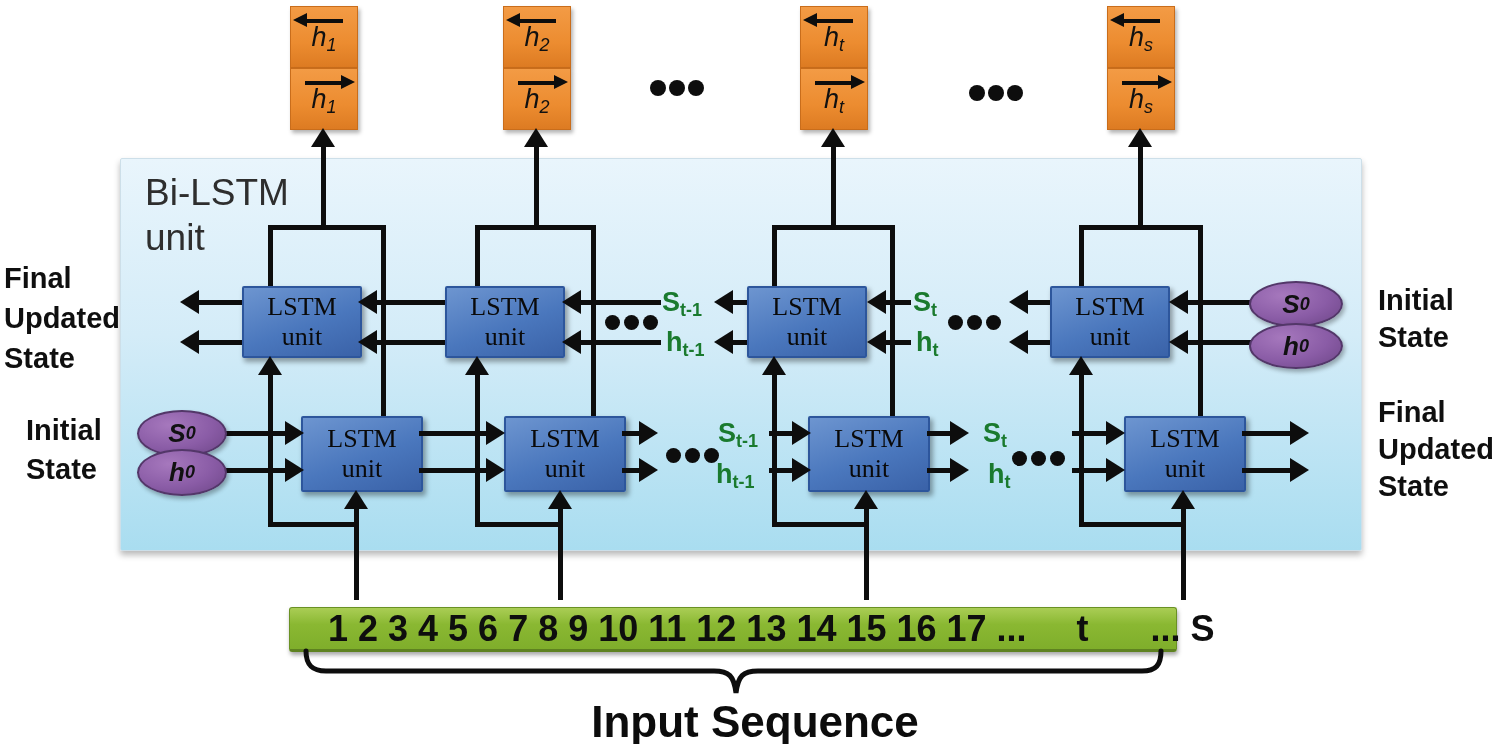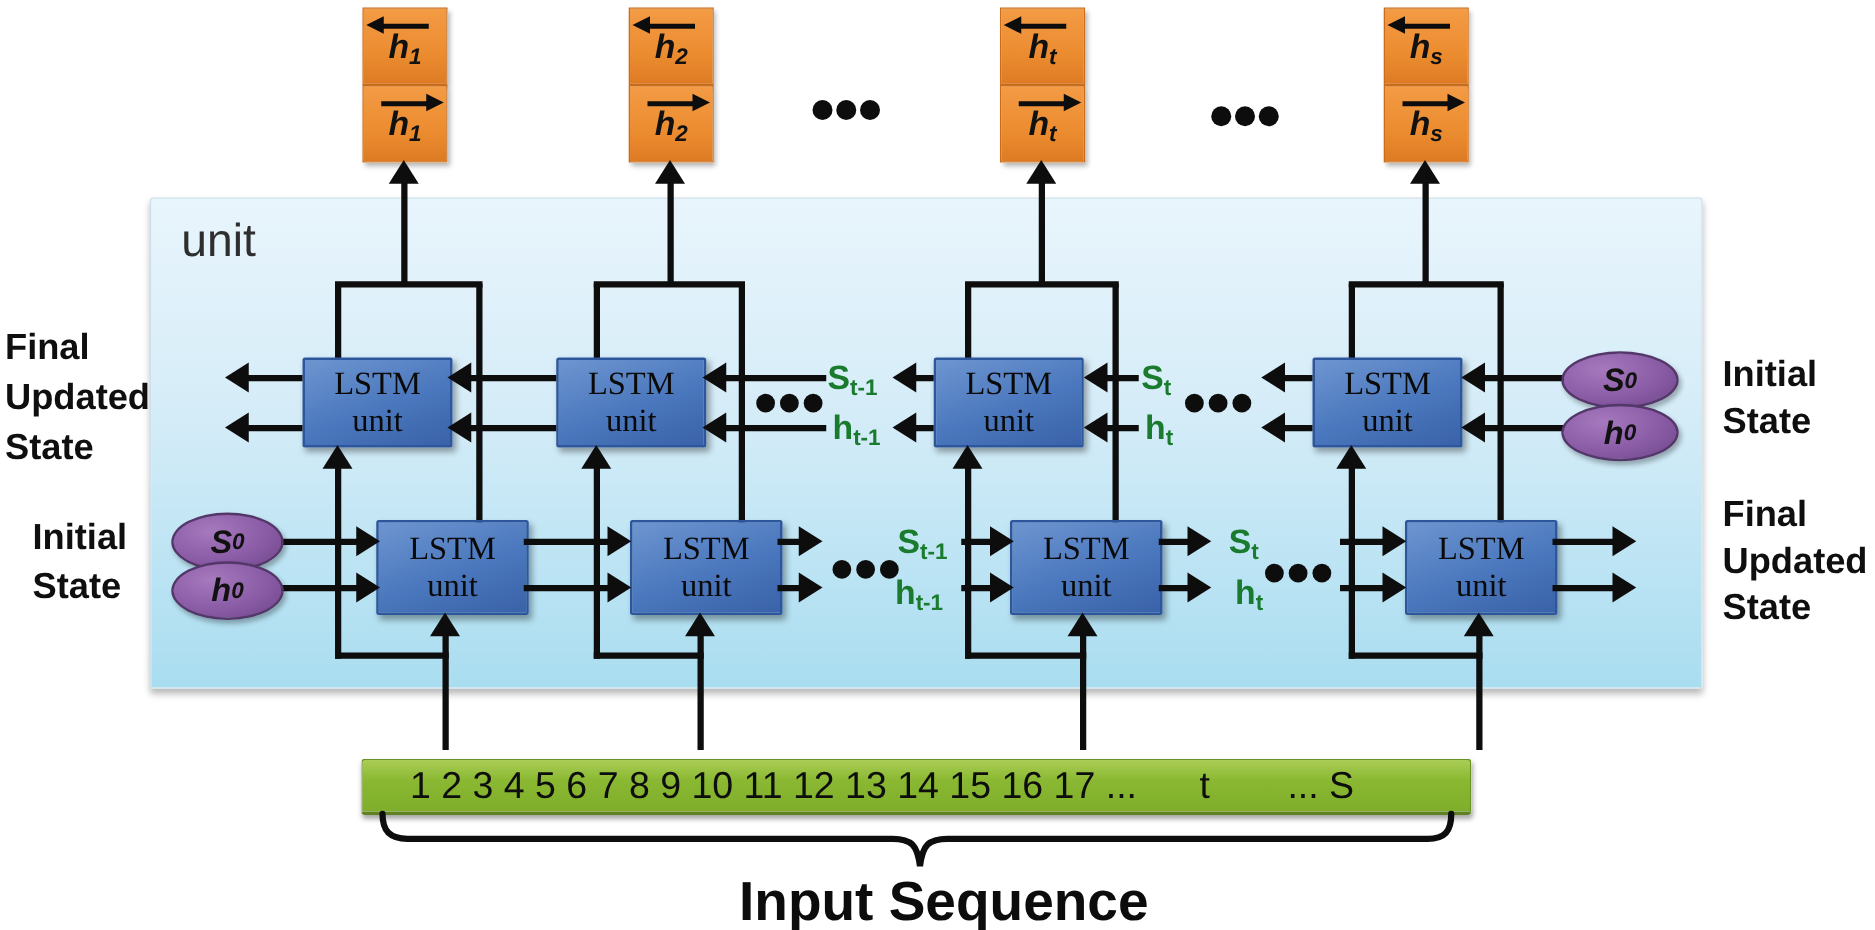--- a/index.html
+++ b/index.html
@@ -20,42 +20,43 @@
         color:#0a0a0a;font-family:"Liberation Serif",serif;font-size:26px;line-height:30px;
         display:flex;flex-direction:column;align-items:center;justify-content:center}
   .ocell{background:linear-gradient(180deg,#f39b45 0%,var(--orange,#ec8c30) 60%,#dd7b22 100%);
          border:1px solid #c96d1b;box-shadow:2px 2.5px 4px rgba(0,0,0,.3);
          display:flex;flex-direction:column;align-items:center;justify-content:center}
   .mini{width:38px;height:4.5px;background:var(--line,#0d0d0d);position:relative;margin:3px 0 2px 0}
   .mini.l::before{content:"";position:absolute;left:-12px;top:-5.5px;width:0;height:0;
     border-top:7.5px solid transparent;border-bottom:7.5px solid transparent;border-right:14px solid var(--line,#0d0d0d)}
   .mini.r::after{content:"";position:absolute;right:-12px;top:-5.5px;width:0;height:0;
     border-top:7.5px solid transparent;border-bottom:7.5px solid transparent;border-left:14px solid var(--line,#0d0d0d)}
-  .hlab{font-style:italic;font-weight:bold;font-size:27px;line-height:25px;color:#111}
+  .hlab{font-style:italic;font-weight:normal;font-size:27px;line-height:25px;color:#111}
   .sb{font-size:18px}
   .glab{color:var(--green,#1a7a2e);font-weight:bold;font-size:27px;line-height:32px;white-space:nowrap}
   .gsb{font-size:18px}
   .dot{background:var(--line,#0d0d0d);border-radius:50%}
   .ell{background:radial-gradient(ellipse at 35% 30%,#a678bd 0%,var(--purple,#8a5ca6) 55%,#6d4587 100%);
        border:2px solid #533769;border-radius:50%;display:flex;align-items:center;justify-content:center;
        font-style:italic;font-weight:bold;font-size:26px;color:#111;box-shadow:2px 3px 4px rgba(0,0,0,.3)}
   .gbar{background:linear-gradient(180deg,#aacd55 0%,var(--gbar,#8ab832) 40%,#7fae2b 100%);
         border:1px solid #6a9124;border-bottom:3px solid #5e8220;border-radius:3px;
         box-shadow:1px 3px 4px rgba(0,0,0,.35);display:flex;align-items:center;
-        font-size:30px;font-weight:400;color:#0e0e0e;white-space:nowrap}
+        font-size:36px;font-weight:700;color:#0e0e0e;white-space:nowrap}
   .iseq{font-weight:bold;font-size:44px;color:#0c0c0c;text-align:center}
 </style>
 </head>
 <body>
 
 <div id="stage">
 
   <div class="abs panel" style="left:120px;top:158px;width:1240px;height:391px"></div>
 
   <div class="abs ptitle" style="left:145px;top:170px">
+    <div>Bi-LSTM</div>
     <div>unit</div>
   </div>
 
   <div class="abs side" style="left:4px;top:258px;line-height:40px">
     <div>Final</div>
     <div>Updated</div>
     <div>State</div>
   </div>
   <div class="abs side" style="left:26px;top:411px;line-height:39px">
     <div>Initial</div>

